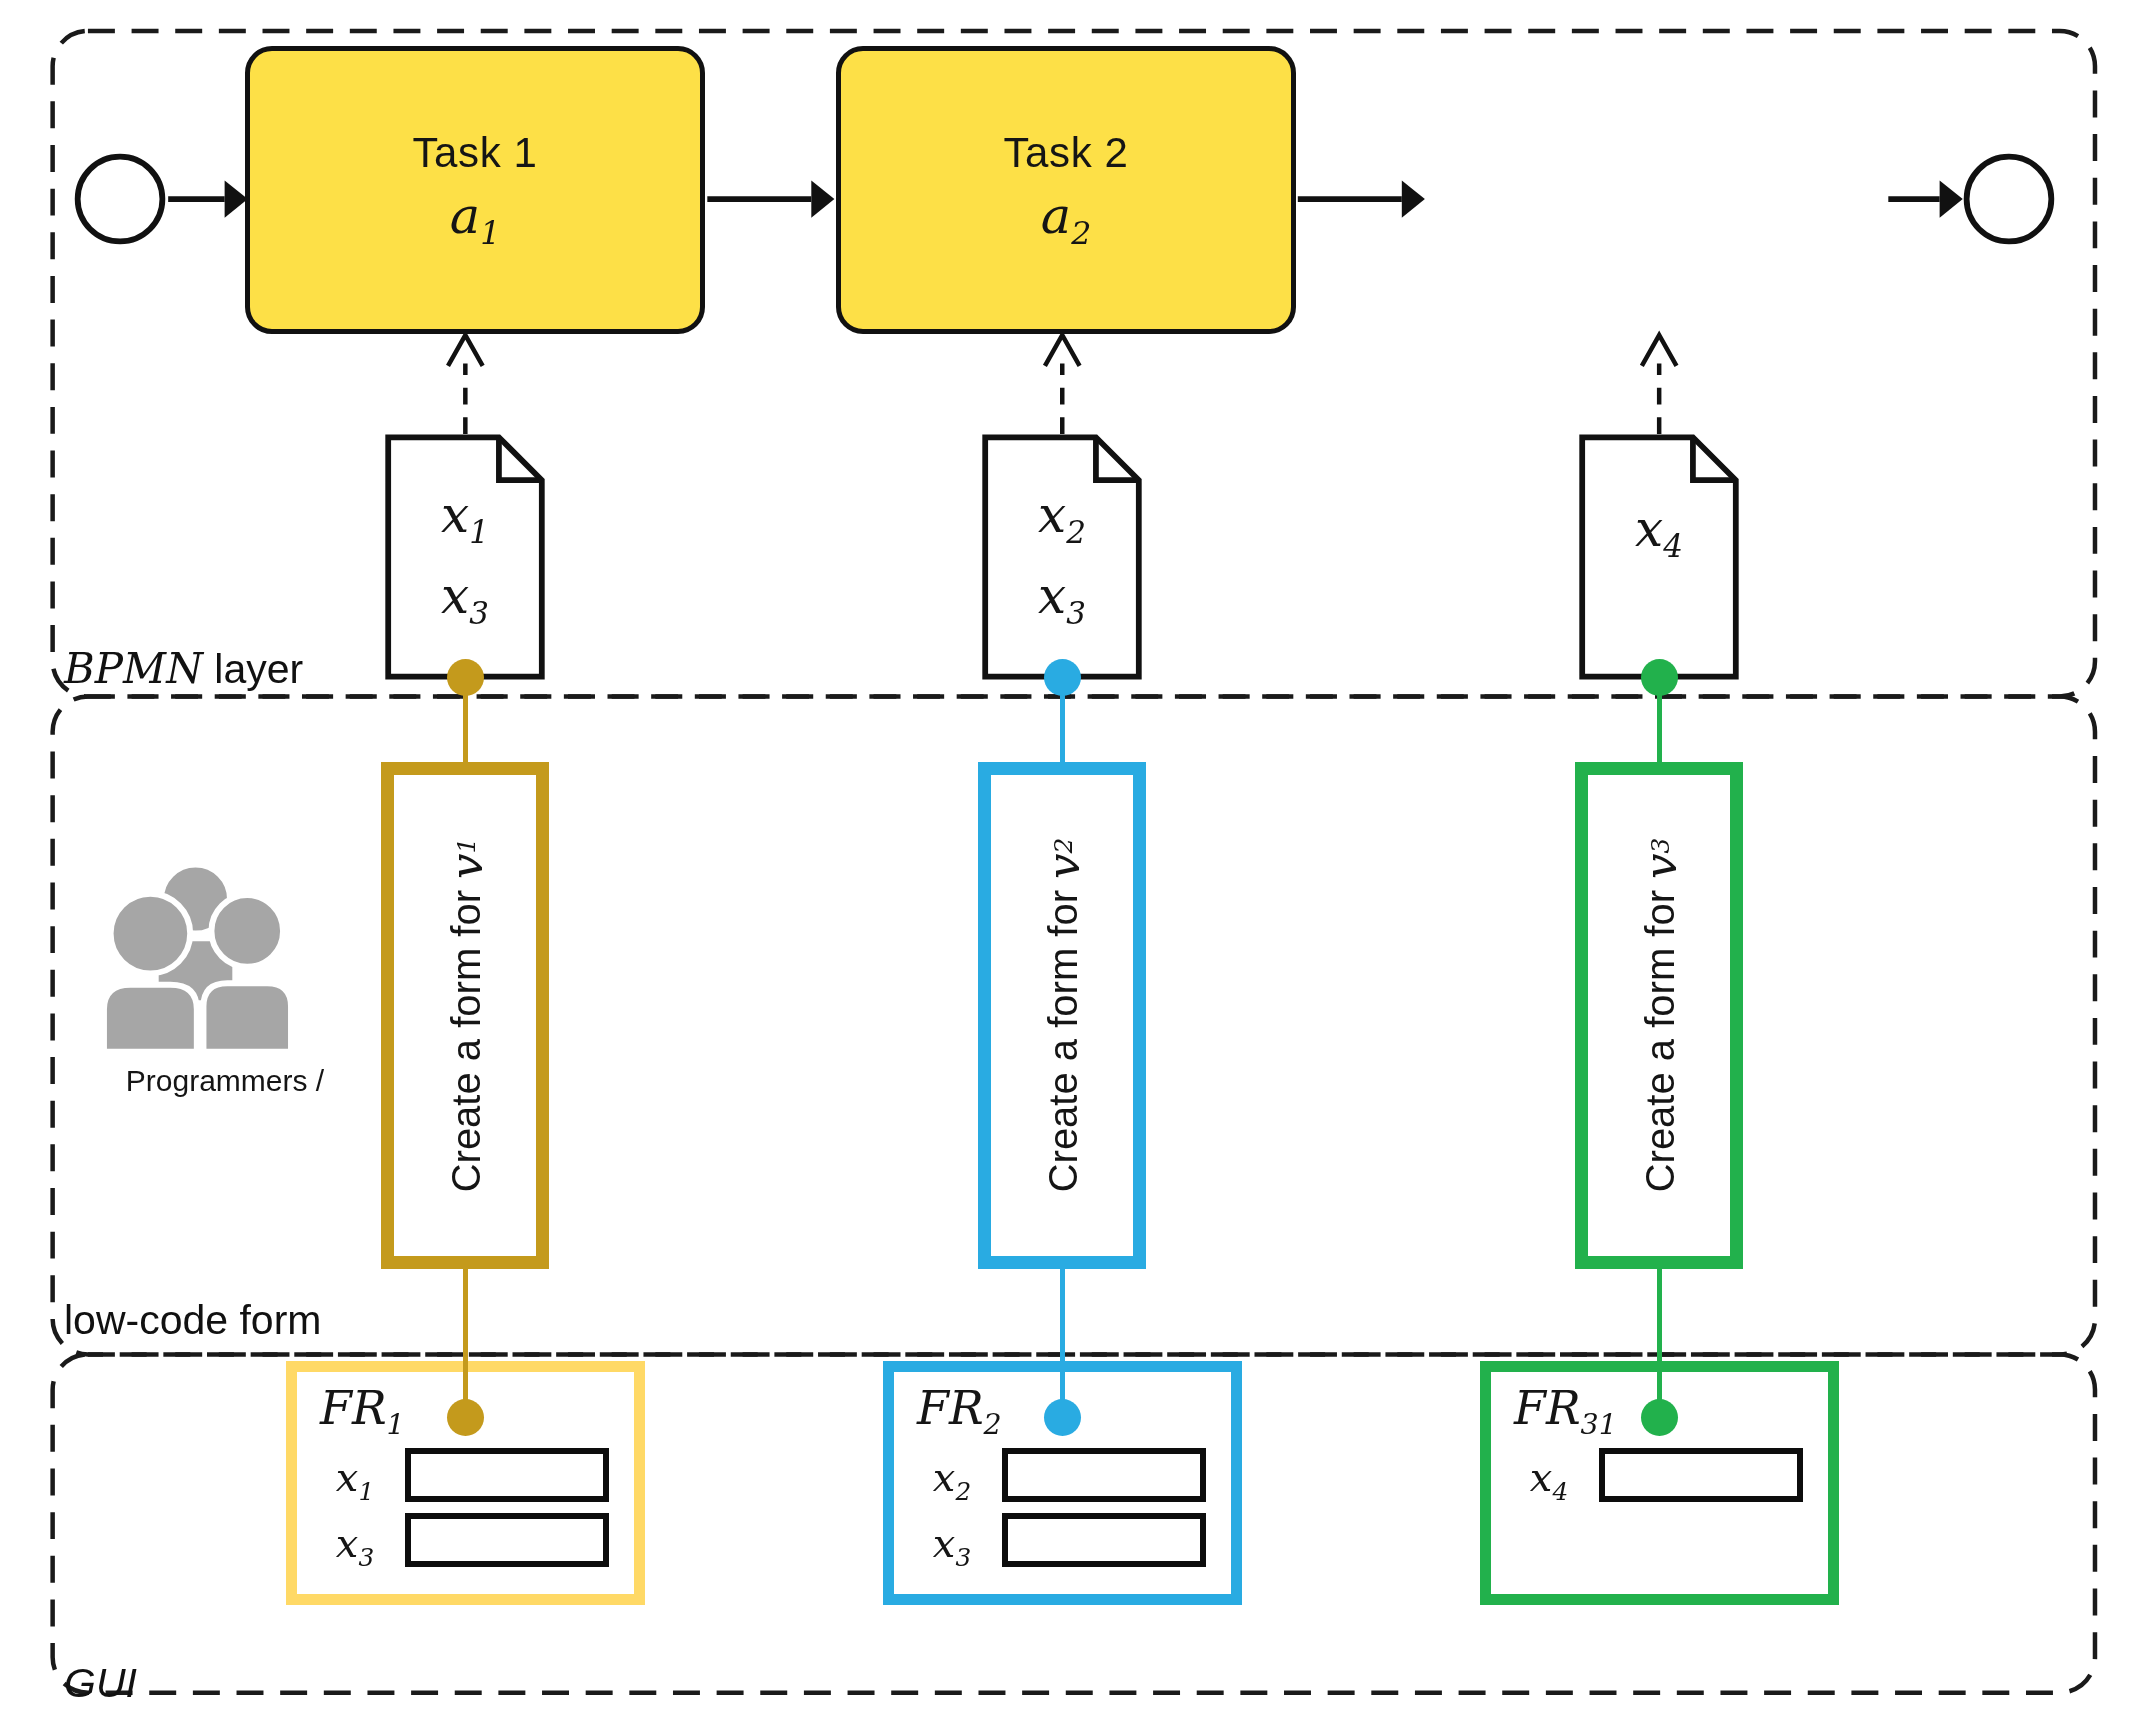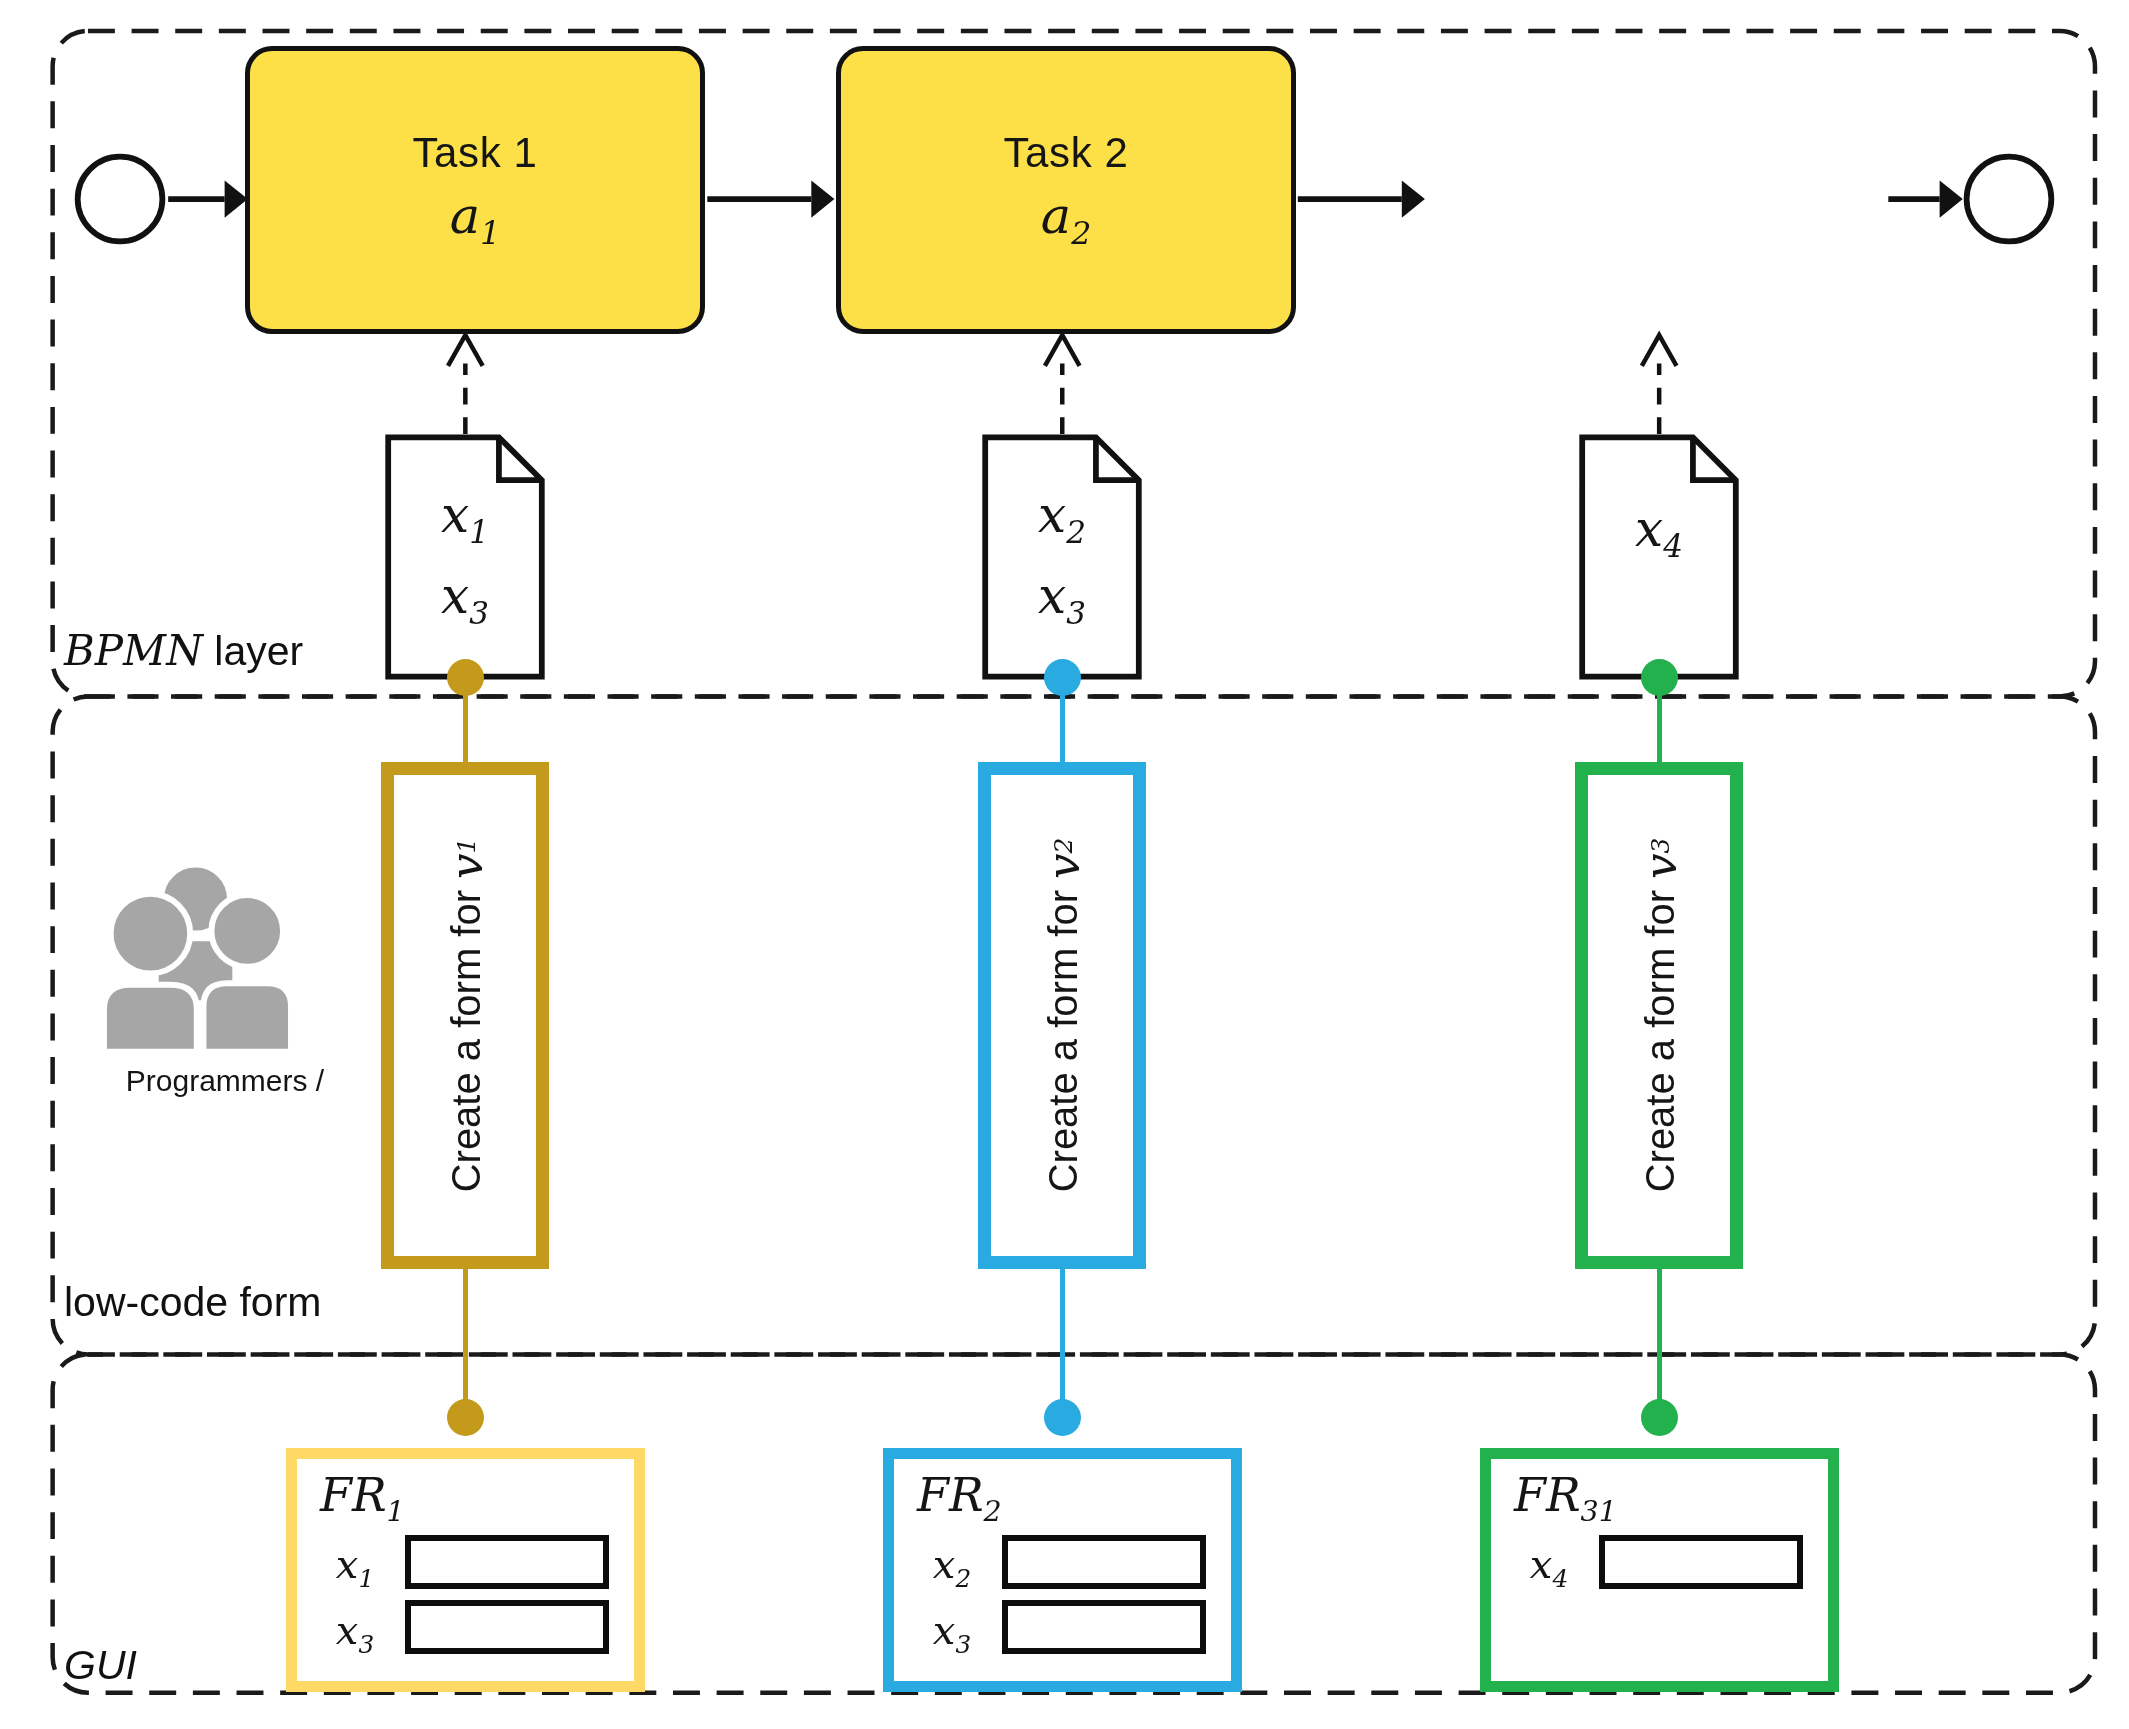--- a/index.html
+++ b/index.html
@@ -48,29 +48,29 @@
   .create-text .mvar { font-size:45px; }
 
   
   .actors-caption {
     position:absolute; left:58px; top:1058px; width:334px; z-index:2;
     text-align:center; font-size:30px; line-height:1.5;
   }
 
   
   .fr-box {
-    position:absolute; top:1448px; width:359px; height:244px; z-index:2;
+    position:absolute; top:1361px; width:359px; height:244px; z-index:2;
     background:#fff; border-style:solid; border-width:11.6px; box-sizing:border-box;
   }
   .fr-label { position:absolute; left:23px; top:9px; font-size:46px; }
   .fr-row-label { position:absolute; width:90px; text-align:center; font-size:40px; }
   .fr-field { position:absolute; left:108px; width:204px; height:54px; border:6.4px solid #0d0d0d; background:#fff; box-sizing:border-box; }
 
   
-  .layer-label { position:absolute; left:64px; z-index:6; font-size:41px; color:#111; }
+  .layer-label { position:absolute; left:64px; z-index:6; font-size:41px; color:#111;margin-top:18px; }
   .layer-label .serif-it { font-family:"DejaVu Serif", serif; font-style:italic; font-size:42px; }
 </style>
 </head>
 <body>
 
 <div id="canvas">
 
   <svg class="underlay" width="2129" height="1730" viewBox="0 0 3317 2695">
 
     <rect x="82" y="48" width="3182" height="1037" rx="55" fill="none" stroke="#1a1a1a" stroke-width="7" stroke-dasharray="42 26"></rect>

